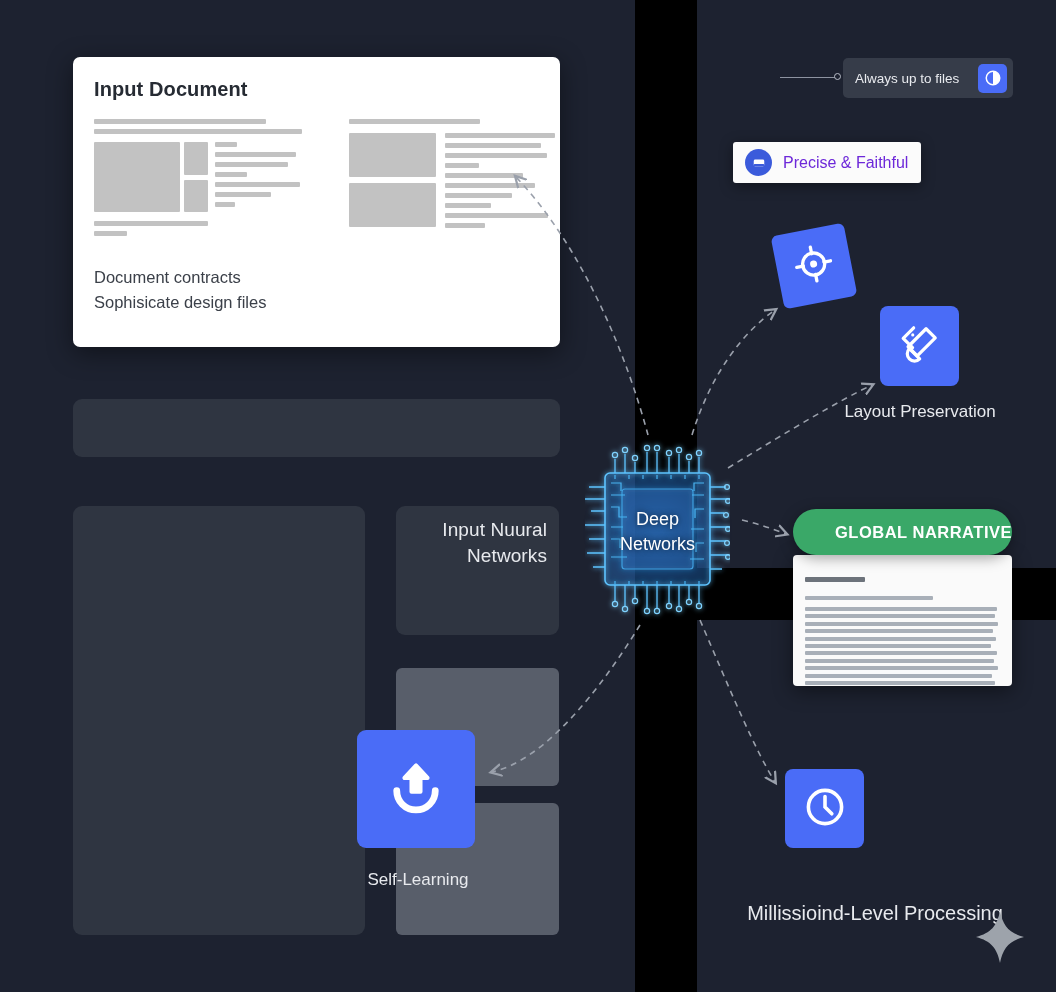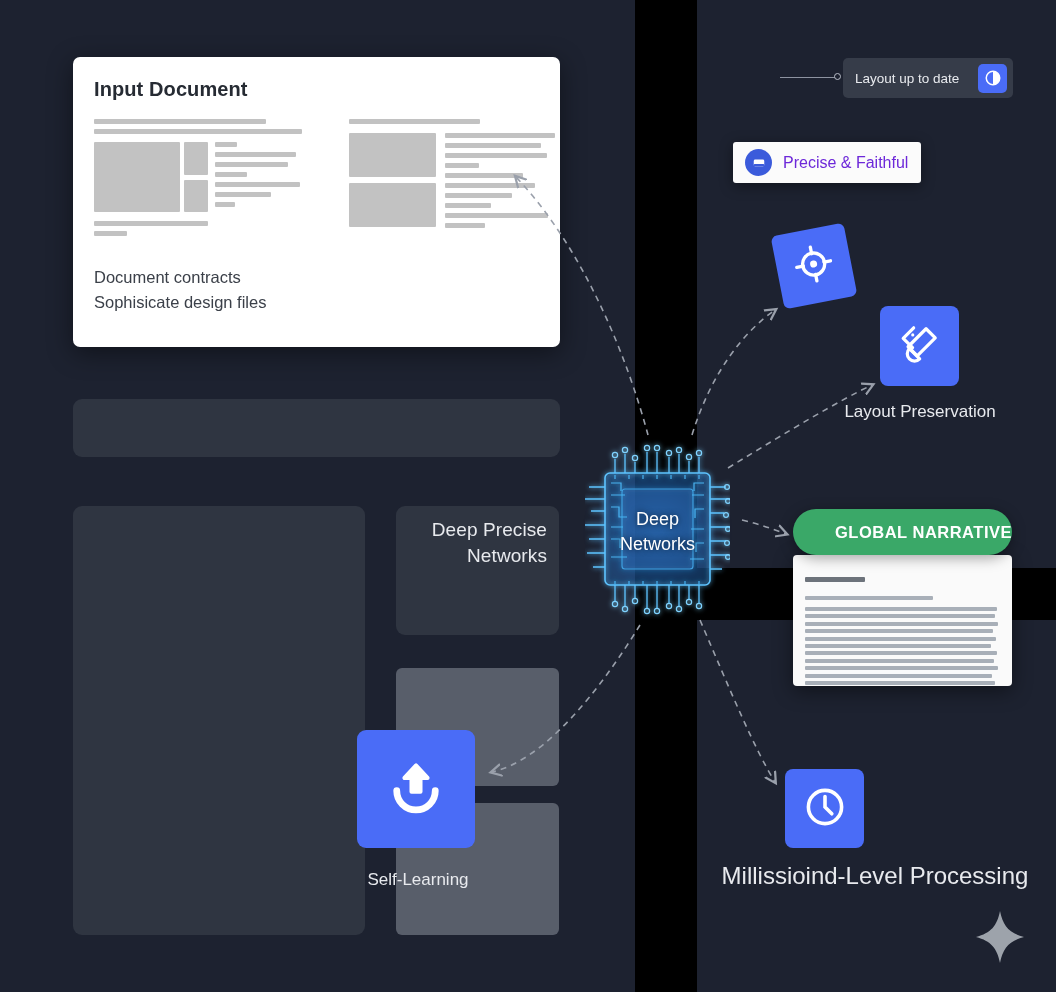--- a/index.html
+++ b/index.html
@@ -92,21 +92,21 @@
   .tile-target{left:777px;top:229px;width:74px;height:74px;transform:rotate(-11deg);border-radius:6px;}
   .tile-layout{left:880px;top:306px;width:79px;height:80px;}
   .tile-upload{left:357px;top:730px;width:118px;height:118px;border-radius:9px;}
   .tile-clock{left:785px;top:769px;width:79px;height:79px;}
 
   .cap{
     position:absolute;color:#e8eaee;font-size:17px;text-align:center;line-height:24px;
   }
   .cap-layout{left:790px;top:400px;width:260px;}
   .cap-upload{left:318px;top:868px;width:200px;}
-  .cap-clock{left:700px;top:864px;width:350px;font-size:24px;}
+  .cap-clock{left:700px;top:901px;width:350px;font-size:20px;}
 
   
   .gn-card{
     position:absolute;left:793px;top:555px;width:219px;height:131px;
     background:#fafafa;border-radius:4px;overflow:hidden;
     box-shadow:0 5px 20px rgba(0,0,0,.45);
   }
   .gn-head{
     position:absolute;left:793px;top:509px;width:219px;height:46px;
     background:#3aa868;border-radius:23px;
@@ -143,21 +143,21 @@
   <div class="band band-v2"></div>
   <div class="band band-h"></div>
 
   <div class="panel panel-top"></div>
   <div class="panel panel-left"></div>
   <div class="panel panel-dnn"></div>
   <div class="panel panel-mid"></div>
   <div class="panel panel-bot"></div>
 
   <div class="dnn-label">
-    <div>Deep Precise</div>
+    <div>Input Nuural</div>
     <div>Networks</div>
   </div>
 
   <div class="doc-card">
     <div class="doc-title">Input Document</div>
 
     <div class="doc-body">
 
       <div class="col col-a">
         <div class="ln" style="width:172px;"></div>
@@ -204,21 +204,21 @@
     <div class="doc-caption">
       <div>Document contracts</div>
       <div>Sophisicate design files</div>
     </div>
   </div>
 
   <div class="lead"></div>
   <div class="lead-dot"></div>
 
   <div class="badge-dark">
-    <span class="txt">Layout up to date</span>
+    <span class="txt">Always up to files</span>
     <span class="sq-ic">
       <svg width="18" height="18" viewBox="0 0 24 24">
         <circle cx="12" cy="12" r="9" fill="none" stroke="#fff" stroke-width="2"></circle>
         <path d="M12 3a9 9 0 0 1 0 18z" fill="#fff"></path>
       </svg>
     </span>
   </div>
 
   <div class="badge-light">
     <span class="circ-ic">

